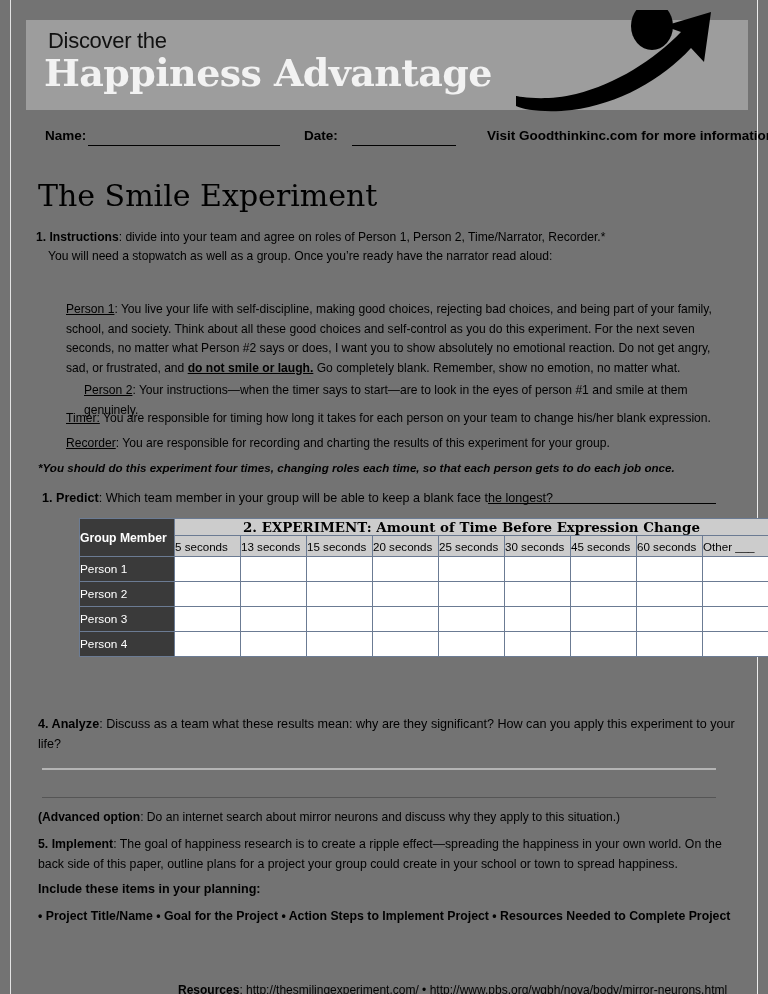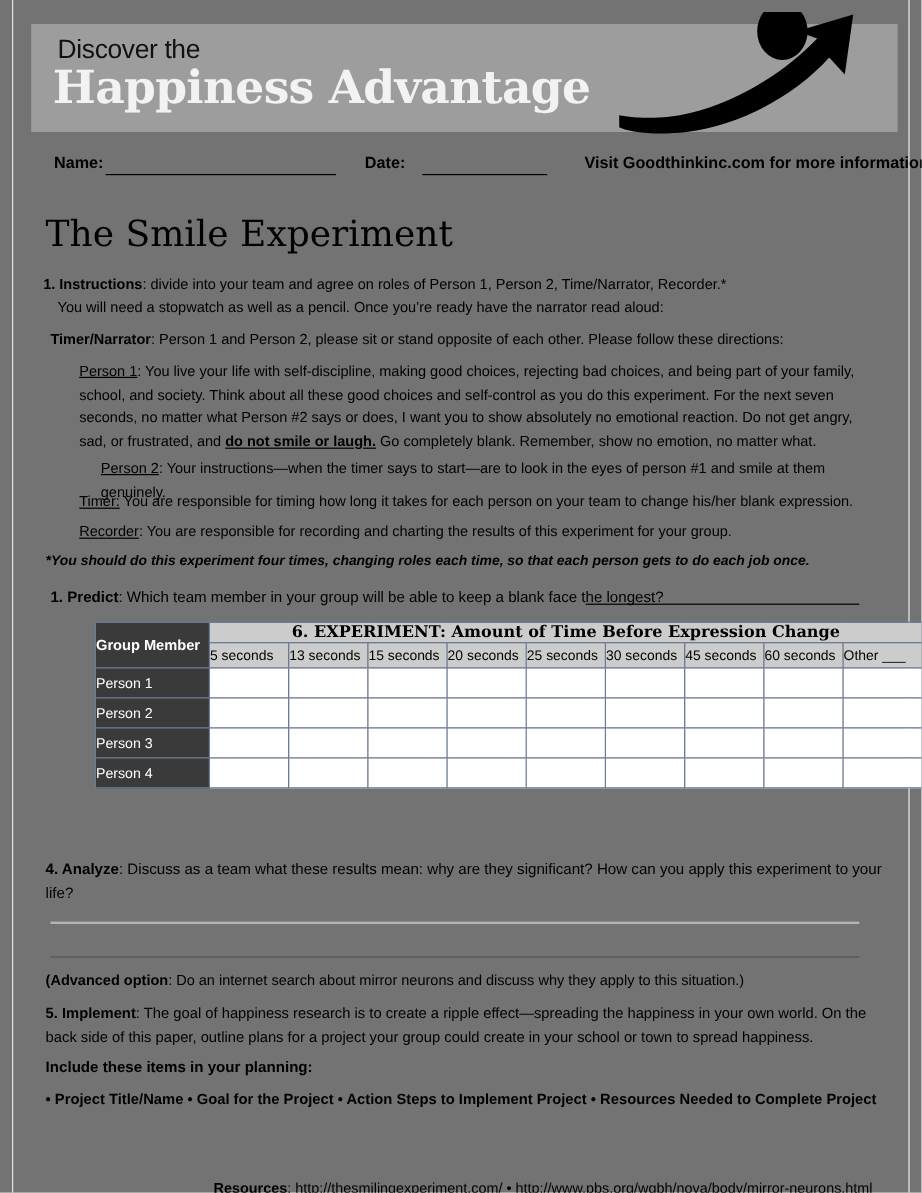--- a/index.html
+++ b/index.html
@@ -231,25 +231,22 @@
     <span class="rule rule-date"></span>
     <span class="lbl visit-txt">Visit Goodthinkinc.com for more information</span>
   </div>
 
   <div class="doc-title">The Smile Experiment</div>
 
   <div class="tx blk-instr">
     <b>1. Instructions</b><span>: divide into your team and agree on roles of Person 1, Person 2, Time/Narrator, Recorder.*</span>
   </div>
 
-  <div class="tx blk-instr2">You will need a stopwatch as well as a pencil. Once you’re ready have the narrator read aloud:</div>
-
-  <div class="tx blk-timer">
-    <b>Timer/Narrator</b><span>: Person 1 and Person 2, please sit or stand opposite of each other. Please follow these directions:</span>
-  </div>
+  <div class="tx blk-instr2">You will need a stopwatch as well as a group. Once you’re ready have the narrator read aloud:</div>
+
 
   <div class="tx blk-p1">
     <u>Person 1</u><span>: You live your life with self-discipline, making good choices, rejecting bad choices, and being part of your family, school, and society. Think about all these good choices and self-control as you do this experiment. For the next seven seconds, no matter what Person #2 says or does, I want you to show absolutely no emotional reaction. Do not get angry, sad, or frustrated, and </span><b><u>do not smile or laugh.</u></b><span> Go completely blank. Remember, show no emotion, no matter what.</span>
   </div>
 
   <div class="tx blk-p2">
     <u>Person 2</u><span>: Your instructions—when the timer says to start—are to look in the eyes of person #1 and smile at them genuinely.</span>
   </div>
 
   <div class="tx blk-timer2">
@@ -264,21 +261,21 @@
 
   <div class="tx blk-predict">
     <b>1. Predict</b><span>: Which team member in your group will be able to keep a blank face the longest?</span>
   </div>
   <div class="predict-rule"></div>
 
   <table class="tbl">
     <thead>
       <tr>
         <th class="th-group" rowspan="2">Group Member</th>
-        <th class="th-exp" colspan="9">6. EXPERIMENT: Amount of Time Before Expression Change</th>
+        <th class="th-exp" colspan="9">2. EXPERIMENT: Amount of Time Before Expression Change</th>
       </tr>
       <tr>
         <th class="th-sec">5 seconds</th>
         <th class="th-sec">13 seconds</th>
         <th class="th-sec">15 seconds</th>
         <th class="th-sec">20 seconds</th>
         <th class="th-sec">25 seconds</th>
         <th class="th-sec">30 seconds</th>
         <th class="th-sec">45 seconds</th>
         <th class="th-sec">60 seconds</th>

